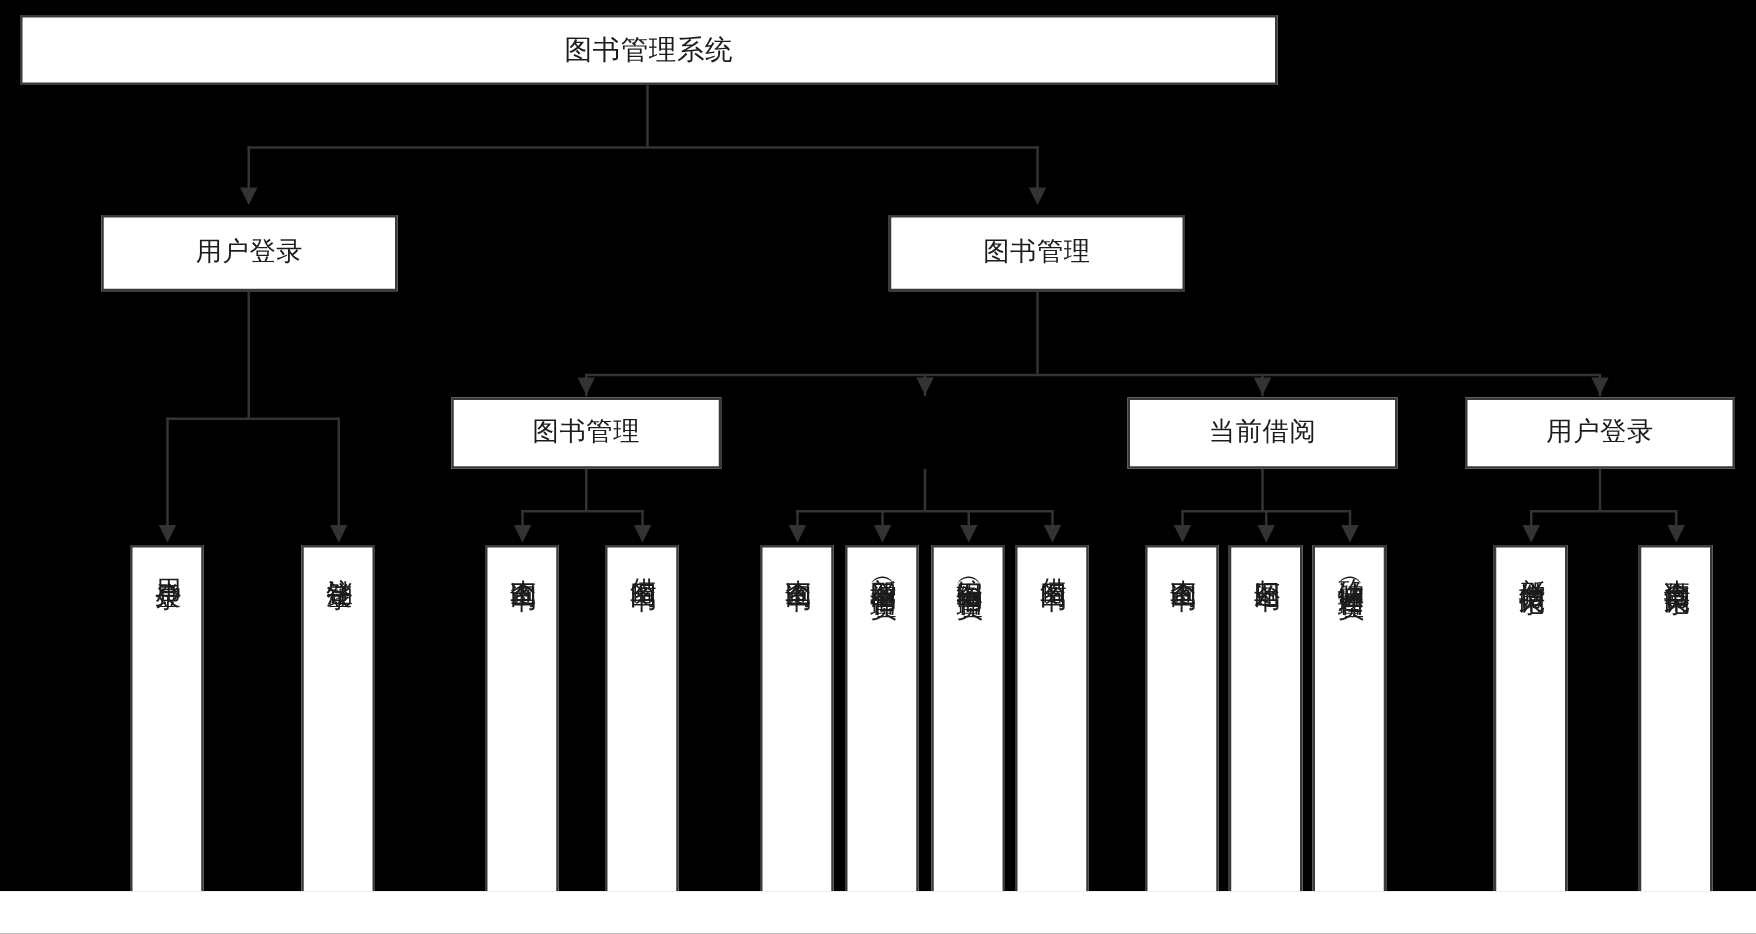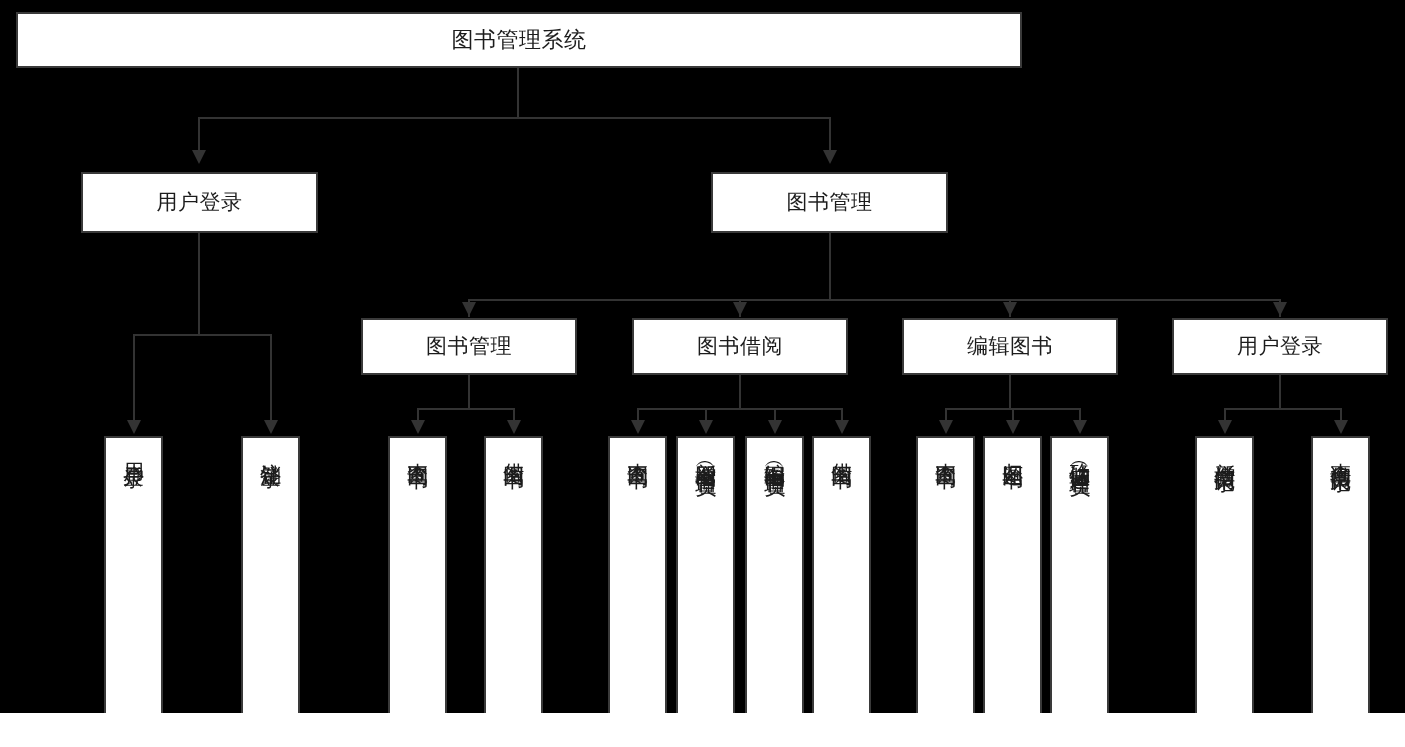--- a/index.html
+++ b/index.html
@@ -117,25 +117,22 @@
   <div class="seg v" style="left:739px;top:299px;height:18px;"></div>
   <div class="arrow" style="left:733px;top:302px;"></div>
   <div class="seg v" style="left:1009px;top:299px;height:18px;"></div>
   <div class="arrow" style="left:1003px;top:302px;"></div>
   <div class="seg v" style="left:1279px;top:299px;height:18px;"></div>
   <div class="arrow" style="left:1273px;top:302px;"></div>
 
   <div class="node h" style="left:361px;top:318px;width:216px;height:57px;">
     <span class="label">图书管理</span>
   </div>
-  <div class="node h" style="left:632px;top:318px;width:216px;height:57px;">
-    <span class="label">图书借阅</span>
-  </div>
   <div class="node h" style="left:902px;top:318px;width:216px;height:57px;">
-    <span class="label">编辑图书</span>
+    <span class="label">当前借阅</span>
   </div>
   <div class="node h" style="left:1172px;top:318px;width:216px;height:57px;">
     <span class="label">用户登录</span>
   </div>
 
   <div class="seg v" style="left:468px;top:375px;height:34px;"></div>
   <div class="seg h" style="left:417px;top:408px;width:97px;"></div>
   <div class="seg v" style="left:417px;top:408px;height:14px;"></div>
   <div class="arrow" style="left:411px;top:420px;"></div>
   <div class="seg v" style="left:513px;top:408px;height:14px;"></div>

